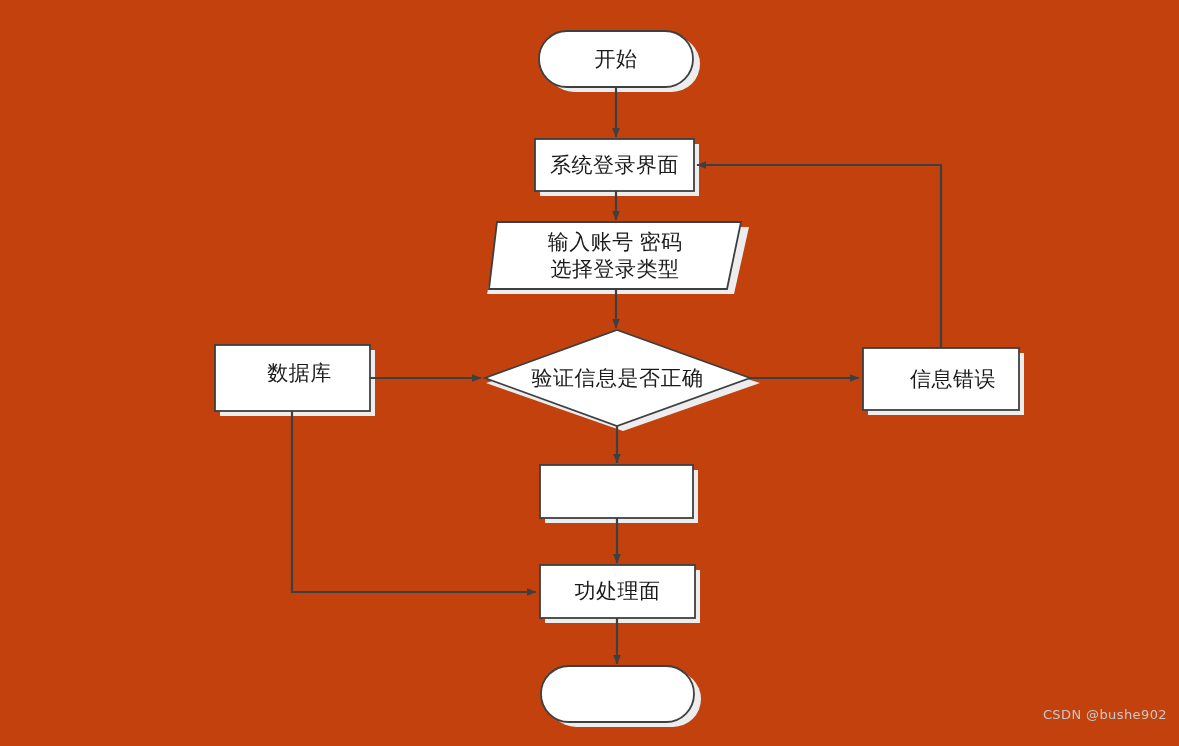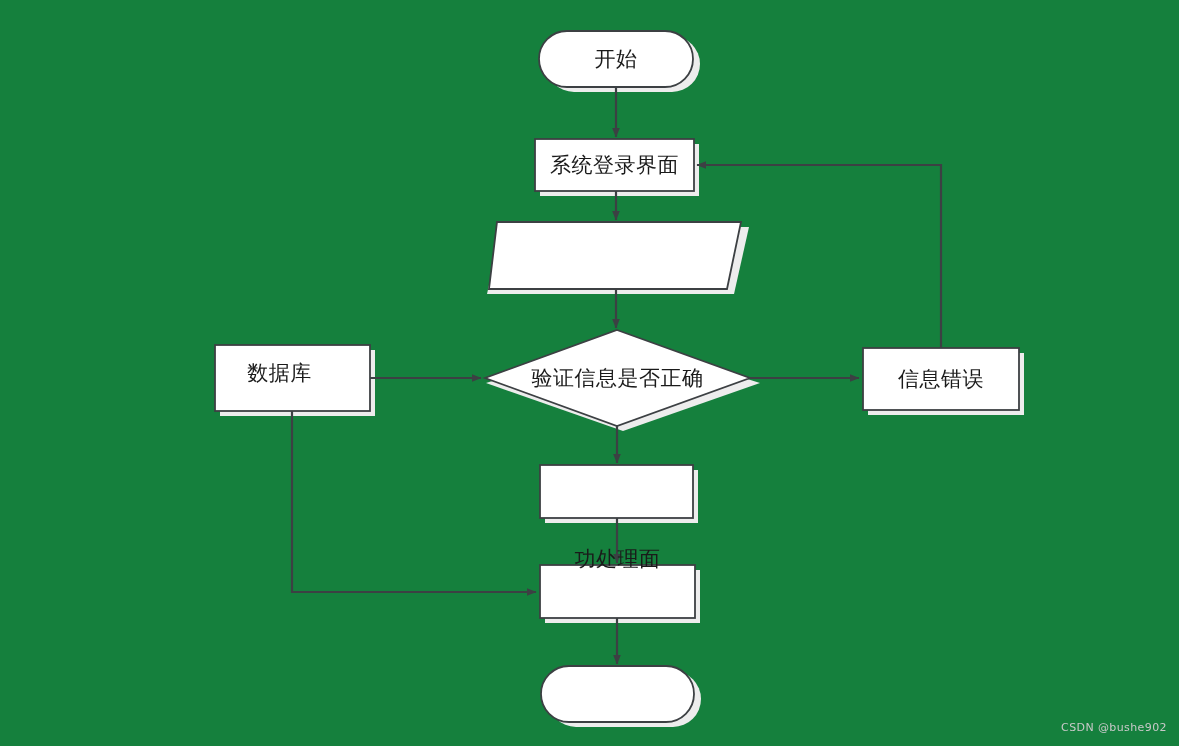--- a/index.html
+++ b/index.html
@@ -8,21 +8,21 @@
     padding: 0;
     background: #ffffff;
   }
   body {
     font-family: "Liberation Serif", "DejaVu Serif", serif;
   }
   #canvas {
     position: relative;
     width: 1179px;
     height: 746px;
-    background: #15803d;
+    background: #c2410c;
     overflow: hidden;
   }
   #flow-svg {
     position: absolute;
     left: 0;
     top: 0;
     width: 1179px;
     height: 746px;
   }
   .node-label {
@@ -34,23 +34,23 @@
     color: #1a1a1a;
     font-size: 21px;
     line-height: 1.28;
     letter-spacing: 0.5px;
     white-space: pre-line;
     pointer-events: none;
   }
   .watermark {
     position: absolute;
     right: 12px;
-    bottom: 12px;
+    bottom: 24px;
     font-family: "DejaVu Sans", sans-serif;
-    font-size: 11px;
+    font-size: 13px;
     color: #c9c9c9;
     letter-spacing: 0.4px;
     user-select: none;
   }
 </style>
 </head>
 <body>
 
 <div id="canvas">
 
@@ -115,26 +115,28 @@
       <path d="M292,411 L292,592 L536,592" marker-end="url(#arrow)"></path>
 
       <path d="M617,618 L617,664" marker-end="url(#arrow)"></path>
     </g>
   </svg>
 
   <div class="node-label" style="left:539px; top:31px; width:154px; height:56px;">开始</div>
 
   <div class="node-label" style="left:535px; top:139px; width:159px; height:52px;">系统登录界面</div>
 
+  <div class="node-label" style="left:489px; top:222px; width:252px; height:67px;">输入账号 密码
+选择登录类型</div>
 
   <div class="node-label" style="left:485px; top:330px; width:265px; height:96px;">验证信息是否正确</div>
 
-  <div class="node-label" style="left:202px; top:345px; width:155px; height:56px;">数据库</div>
+  <div class="node-label" style="left:222px; top:345px; width:155px; height:56px;">数据库</div>
 
-  <div class="node-label" style="left:863px; top:348px; width:156px; height:62px;">信息错误</div>
+  <div class="node-label" style="left:863px; top:348px; width:156px; height:62px;padding-left:12px;">信息错误</div>
 
 
-  <div class="node-label" style="left:540px; top:533px; width:155px; height:53px;text-align:center;">功处理面</div>
+  <div class="node-label" style="left:540px; top:565px; width:155px; height:53px;text-align:center;">功处理面</div>
 
 
   <div class="watermark">CSDN @bushe902</div>
 
 </div>
 
 </body></html>

